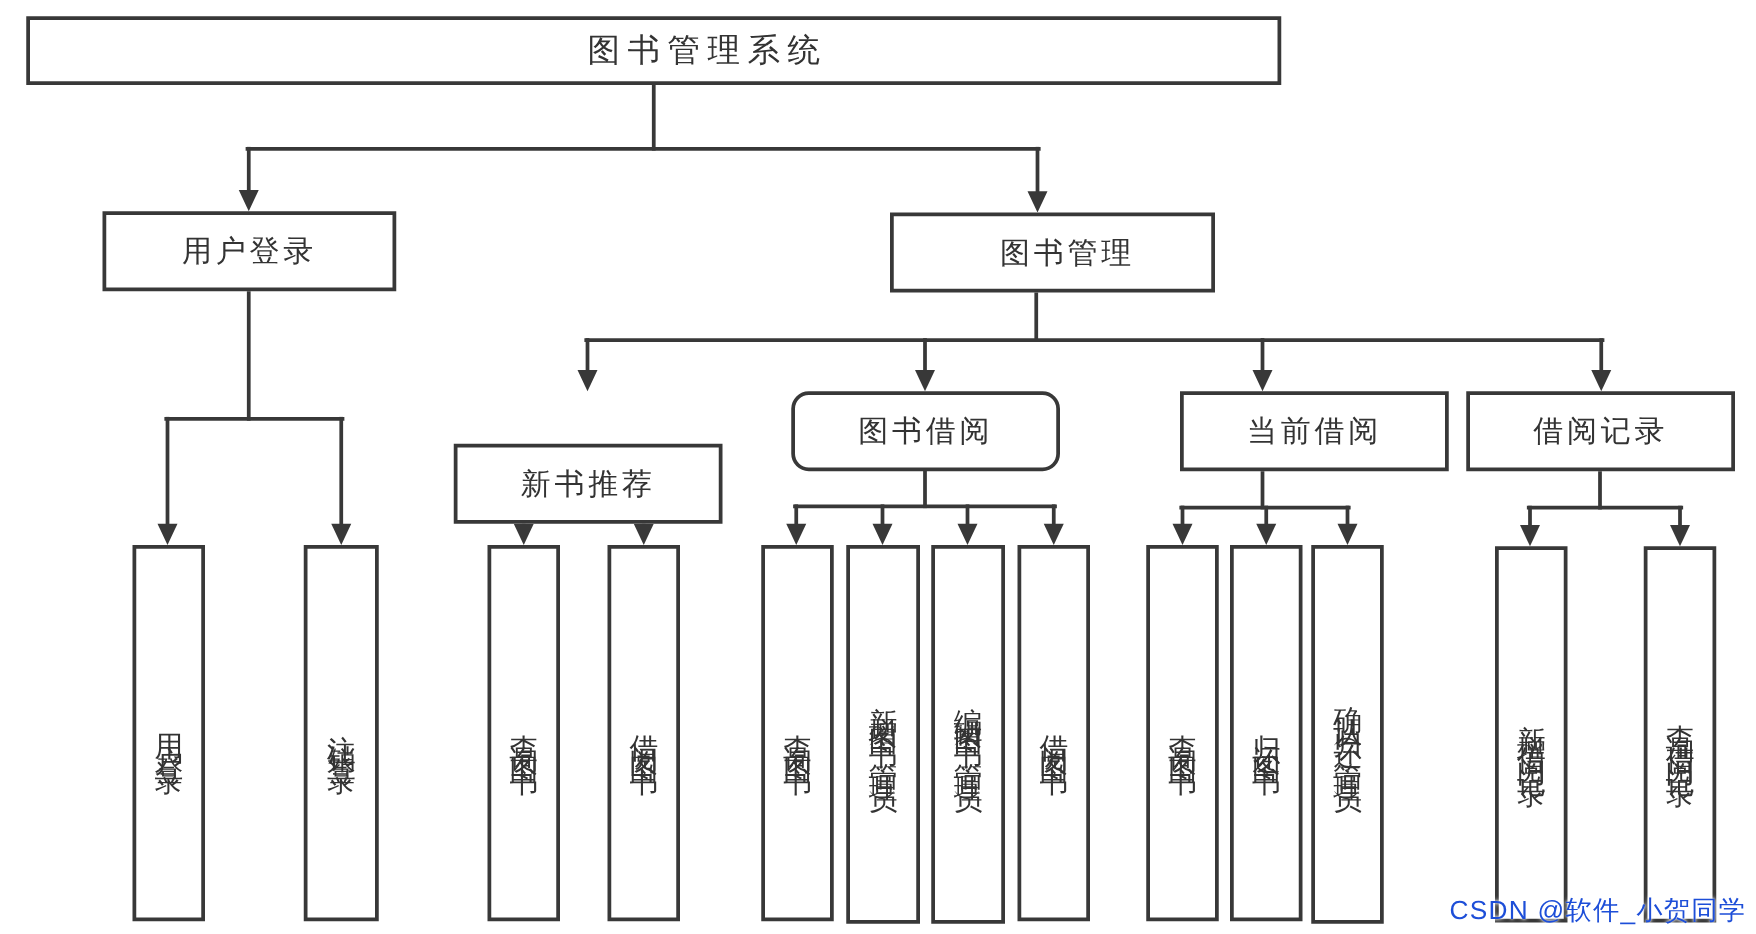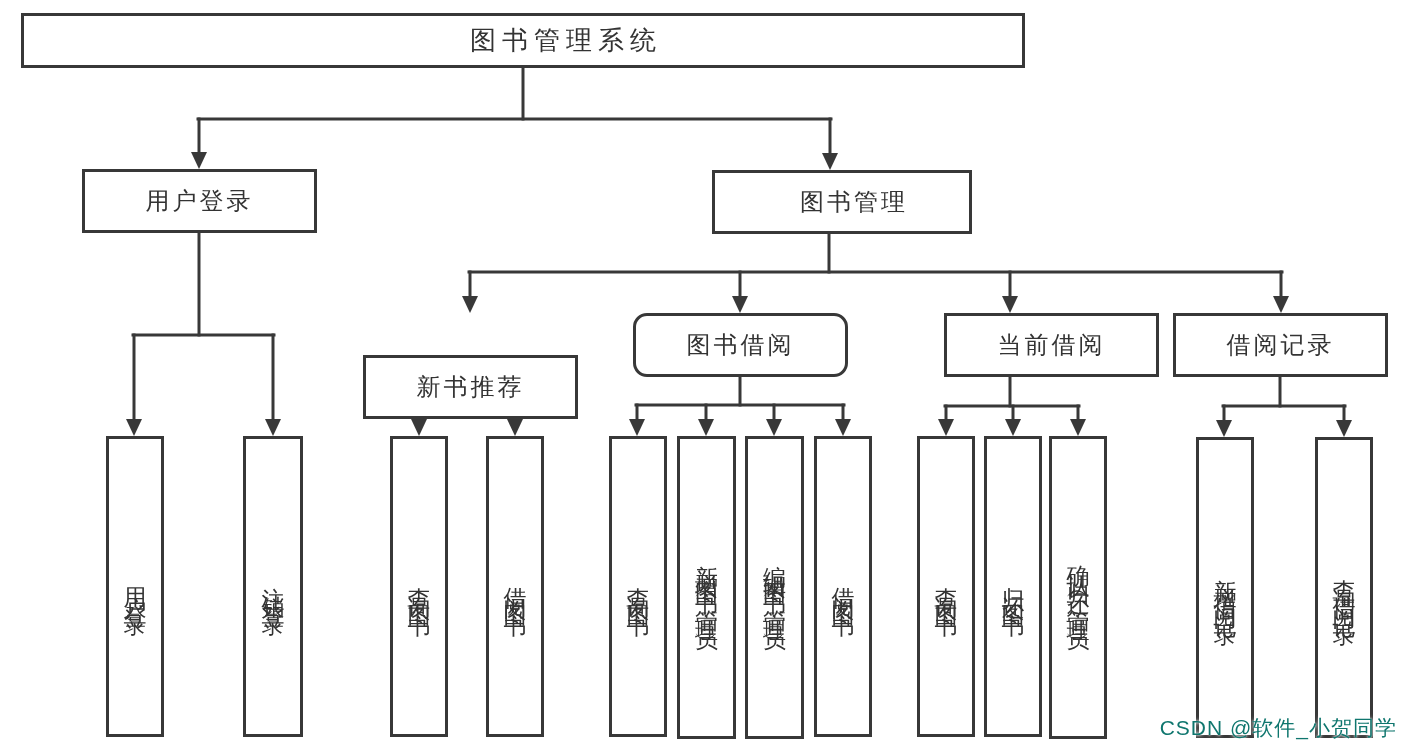--- a/index.html
+++ b/index.html
@@ -33,21 +33,21 @@
     letter-spacing:9px;
     white-space:nowrap;
     color:#333333;
     line-height:1;
   }
   .watermark{
     position:absolute;
     right:8px;
     top:714px;
     font-size:21px;
-    color:#0f766e;
+    color:#1d4ed8;
     letter-spacing:1px;
     text-shadow:0 0 4px #ffffff, 0 0 2px #ffffff;
     z-index:3;
     white-space:nowrap;
   }
 </style>
 </head>
 <body>
 
 <div id="stage">

